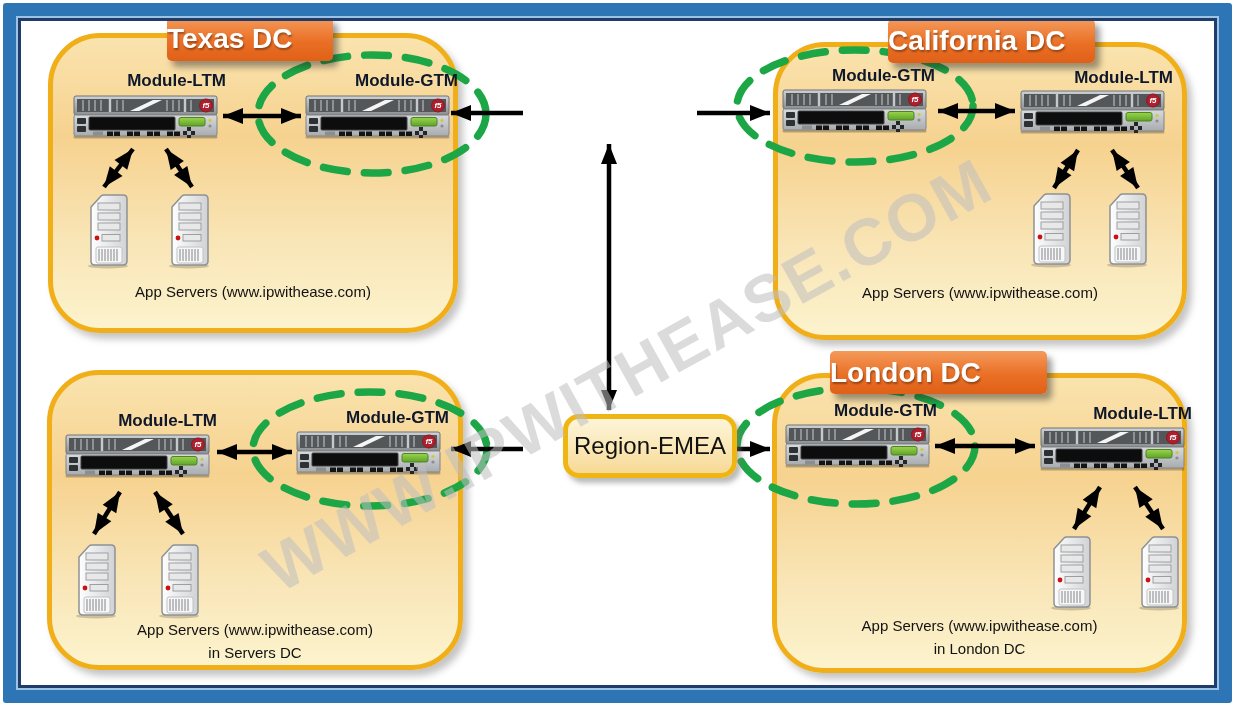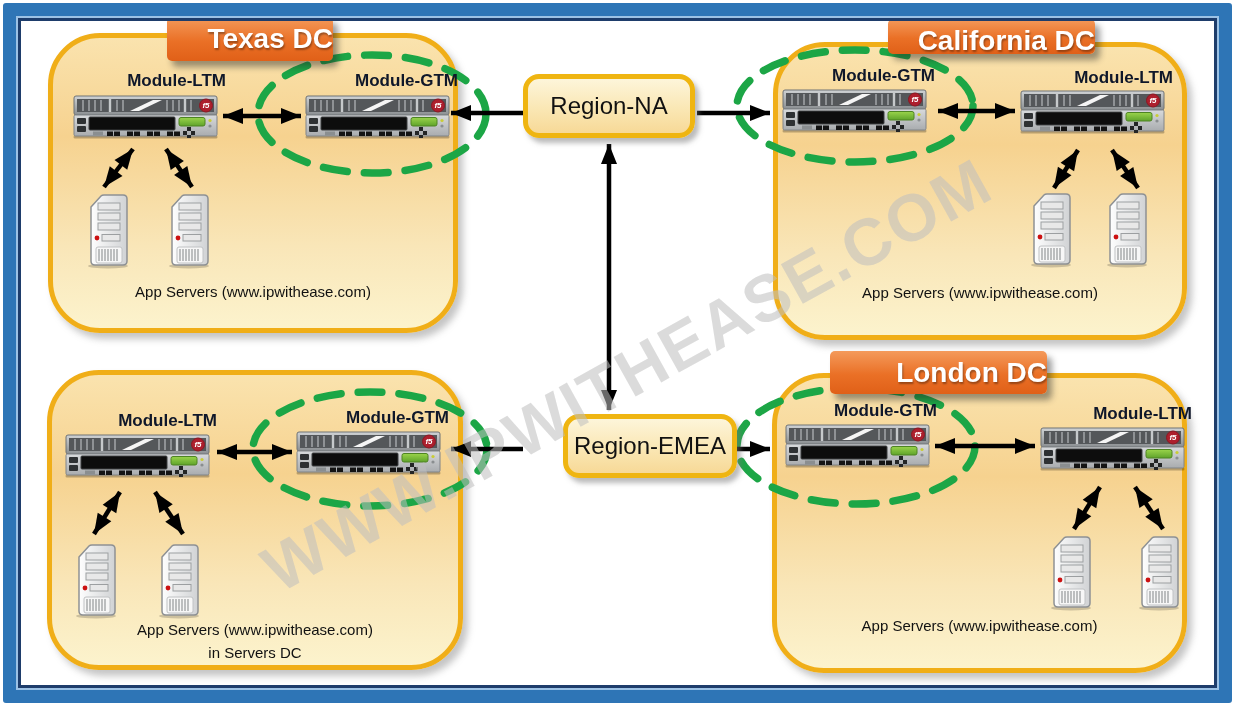--- a/index.html
+++ b/index.html
@@ -11,21 +11,21 @@
            pointer-events:none;z-index:9;}
   .frame-b{position:absolute;inset:0;border:2px solid #9CC2E5;pointer-events:none;}
   .frame-c{position:absolute;inset:0;border:3px solid #1E3D6B;pointer-events:none;}
 
   
   .dc-box{position:absolute;box-sizing:border-box;border:5px solid #F0AE18;border-radius:52px;
           background:linear-gradient(180deg,#FAE3AE 0%,#F6D28F 34%,#F9E6B8 72%,#FCF3CD 100%);
           box-shadow:5px 6px 7px rgba(110,110,110,.4);z-index:1;}
 
   
-  .badge{position:absolute;z-index:4;color:#fff;font-weight:bold;font-size:28px;text-align:right;
+  .badge{position:absolute;z-index:4;color:#fff;font-weight:bold;font-size:28px;text-align:left;
          background:linear-gradient(180deg,#F49A5B 0%,#EA7026 55%,#E06018 100%);
          border-radius:5px;box-shadow:5px 6px 6px rgba(40,40,40,.45);
          text-shadow:1px 2px 2px rgba(0,0,0,.35);}
 
   
   .region-box{position:absolute;box-sizing:border-box;z-index:3;border:5px solid #EFB511;
               border-radius:16px;display:flex;align-items:center;justify-content:center;
               background:linear-gradient(180deg,#FDF5DA 0%,#FAE7B4 55%,#F7D997 100%);
               box-shadow:4px 5px 5px rgba(120,120,120,.5);
               font-size:24px;color:#111;}
@@ -50,23 +50,20 @@
 </head>
 <body>
 
 <div id="page">
 
   <div class="dc-box" style="left:48px;top:33px;width:410px;height:300px;"></div>
   <div class="dc-box" style="left:773px;top:42px;width:414px;height:298px;"></div>
   <div class="dc-box" style="left:47px;top:370px;width:416px;height:300px;"></div>
   <div class="dc-box" style="left:772px;top:373px;width:415px;height:300px;"></div>
 
-  <div class="region-box" style="left:523px;top:74px;width:172px;height:64px;">
-    <span>Region-NA</span>
-  </div>
   <div class="region-box" style="left:523px;top:414px;width:174px;height:64px;margin-left:40px;">
     <span>Region-EMEA</span>
   </div>
 
   <svg id="diagram-svg" viewBox="0 0 1235 706" width="1235" height="706">
     <defs>
       <marker id="ah" markerUnits="userSpaceOnUse" markerWidth="22" markerHeight="18" refX="21" refY="9" orient="auto-start-reverse">
         <path d="M1,1 L21,9 L1,17 Z" fill="#000"></path>
       </marker>
       <linearGradient id="bezelGrad" x1="0" y1="0" x2="0" y2="1">
@@ -196,21 +193,21 @@
     <line class="arrow" x1="1100" y1="487" x2="1074" y2="529" marker-start="url(#ah)" marker-end="url(#ah)"></line>
     <line class="arrow" x1="1135" y1="487" x2="1163" y2="529" marker-start="url(#ah)" marker-end="url(#ah)"></line>
 
     <line class="arrow" x1="523" y1="113" x2="451" y2="113" marker-end="url(#ah)"></line>
     <line class="arrow" x1="697" y1="113" x2="770" y2="113" marker-end="url(#ah)"></line>
     <line class="arrow" x1="523" y1="449" x2="451" y2="449" marker-end="url(#ah)"></line>
     <line class="arrow" x1="697" y1="449" x2="770" y2="449" marker-end="url(#ah)"></line>
   </svg>
 
   <div class="badge" style="left:167px;top:17px;width:166px;height:44px;line-height:44px;">Texas DC</div>
-  <div class="badge" style="left:888px;top:19px;width:207px;height:35px;line-height:44px;">California DC</div>
+  <div class="badge" style="left:888px;top:19px;width:207px;height:44px;line-height:44px;">California DC</div>
   <div class="badge" style="left:830px;top:351px;width:217px;height:43px;line-height:43px;">London DC</div>
 
   <div class="module-label" style="left:66px;top:71px;">Module-LTM</div>
   <div class="module-label" style="left:298px;top:71px;">Module-GTM</div>
   <div class="module-label" style="left:775px;top:66px;">Module-GTM</div>
   <div class="module-label" style="left:1013px;top:68px;">Module-LTM</div>
   <div class="module-label" style="left:57px;top:411px;">Module-LTM</div>
   <div class="module-label" style="left:289px;top:408px;">Module-GTM</div>
   <div class="module-label" style="left:777px;top:401px;">Module-GTM</div>
   <div class="module-label" style="left:1032px;top:404px;">Module-LTM</div>
@@ -220,20 +217,21 @@
   </div>
   <div class="caption" style="left:773px;top:281px;width:414px;">
     <div>App Servers (www.ipwithease.com)</div>
   </div>
   <div class="caption" style="left:47px;top:618px;width:416px;">
     <div>App Servers (www.ipwithease.com)</div>
     <div>in Servers DC</div>
   </div>
   <div class="caption" style="left:772px;top:614px;width:415px;">
     <div>App Servers (www.ipwithease.com)</div>
+    <div>in London DC</div>
   </div>
 
   <div class="watermark">WWW.IPWITHEASE.COM</div>
 
   <div class="frame-a">
     <div class="frame-b">
       <div class="frame-c"></div>
     </div>
   </div>
 

